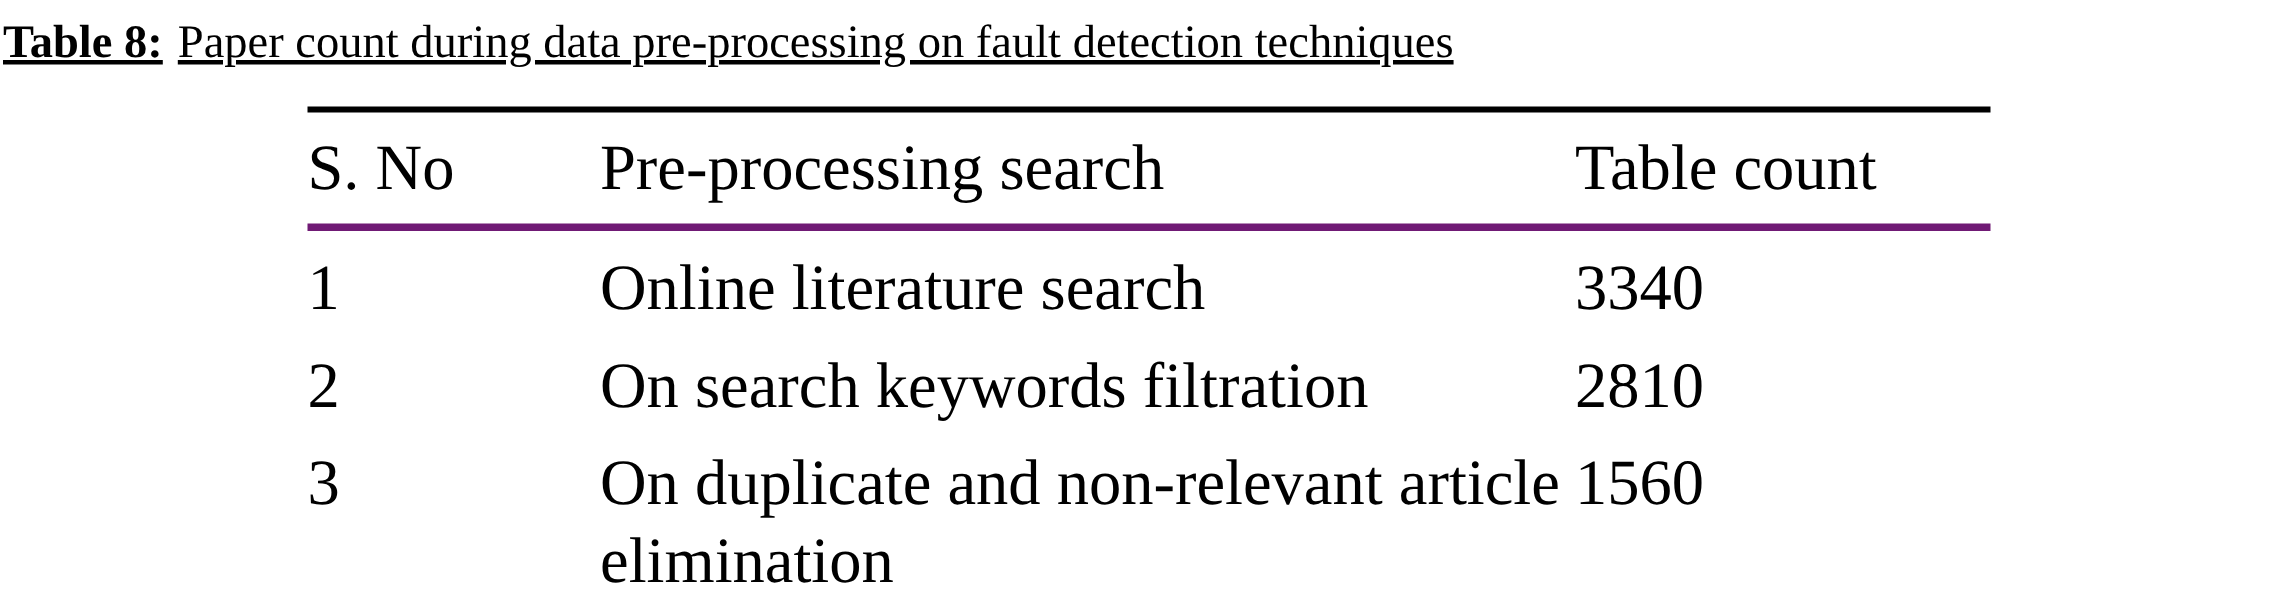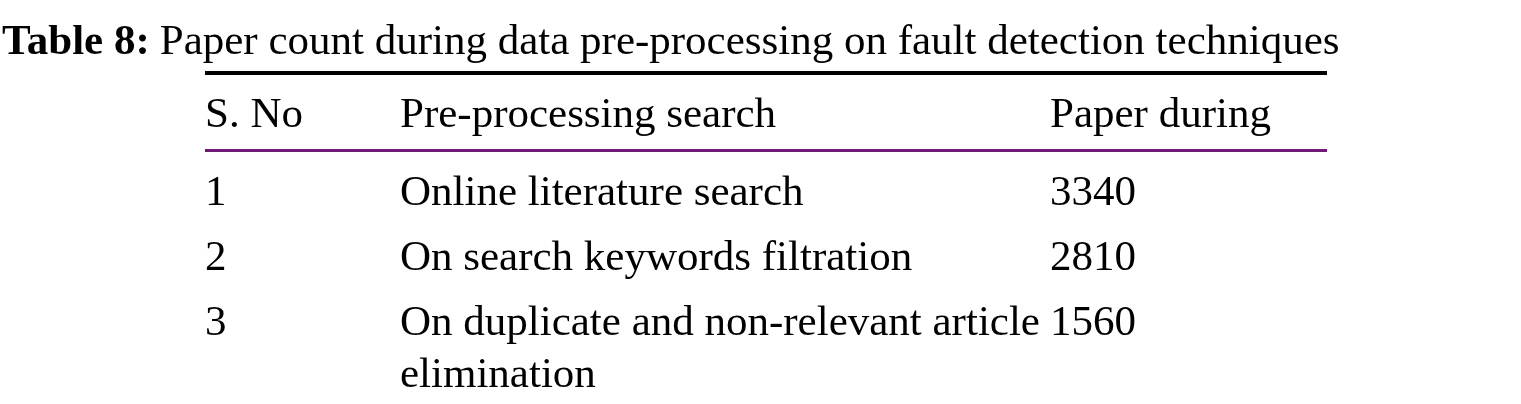--- a/index.html
+++ b/index.html
@@ -14,40 +14,41 @@
   }
   .page {
     position: relative;
     width: 1521px;
     height: 404px;
     background: #ffffff;
   }
   .caption {
     position: absolute;
     left: 2px;
-    top: 12px;
-    font-size: 43px;
+    top: 0;
+    font-size: 31px;
     line-height: 56px;
     white-space: nowrap;
+    text-decoration: underline;
   }
   .caption-label {
     font-weight: bold;
     margin-right: 10px;
   }
   .data-table {
     position: absolute;
     left: 205px;
     top: 71px;
     width: 1122px;
     border-collapse: collapse;
     font-size: 43px;
   }
   .data-table thead tr {
     border-top: 4px solid #000000;
-    border-bottom: 3px solid #701a75;
+    border-bottom: 5px solid #701a75;
   }
   .data-table tbody {
     border-bottom: 4px solid #000000;
   }
   .data-table th,
   .data-table td {
     font-weight: normal;
     text-align: left;
     vertical-align: top;
     padding: 0;
@@ -80,21 +81,21 @@
   <table class="data-table">
     <colgroup>
       <col class="col-sno">
       <col class="col-step">
       <col class="col-count">
     </colgroup>
     <thead>
       <tr>
         <th>S. No</th>
         <th>Pre-processing search</th>
-        <th>Paper during</th>
+        <th>Table count</th>
       </tr>
     </thead>
     <tbody>
       <tr>
         <td class="cell-sno">1</td>
         <td class="cell-step">Online literature search</td>
         <td class="cell-count">3340</td>
       </tr>
       <tr>
         <td class="cell-sno">2</td>

